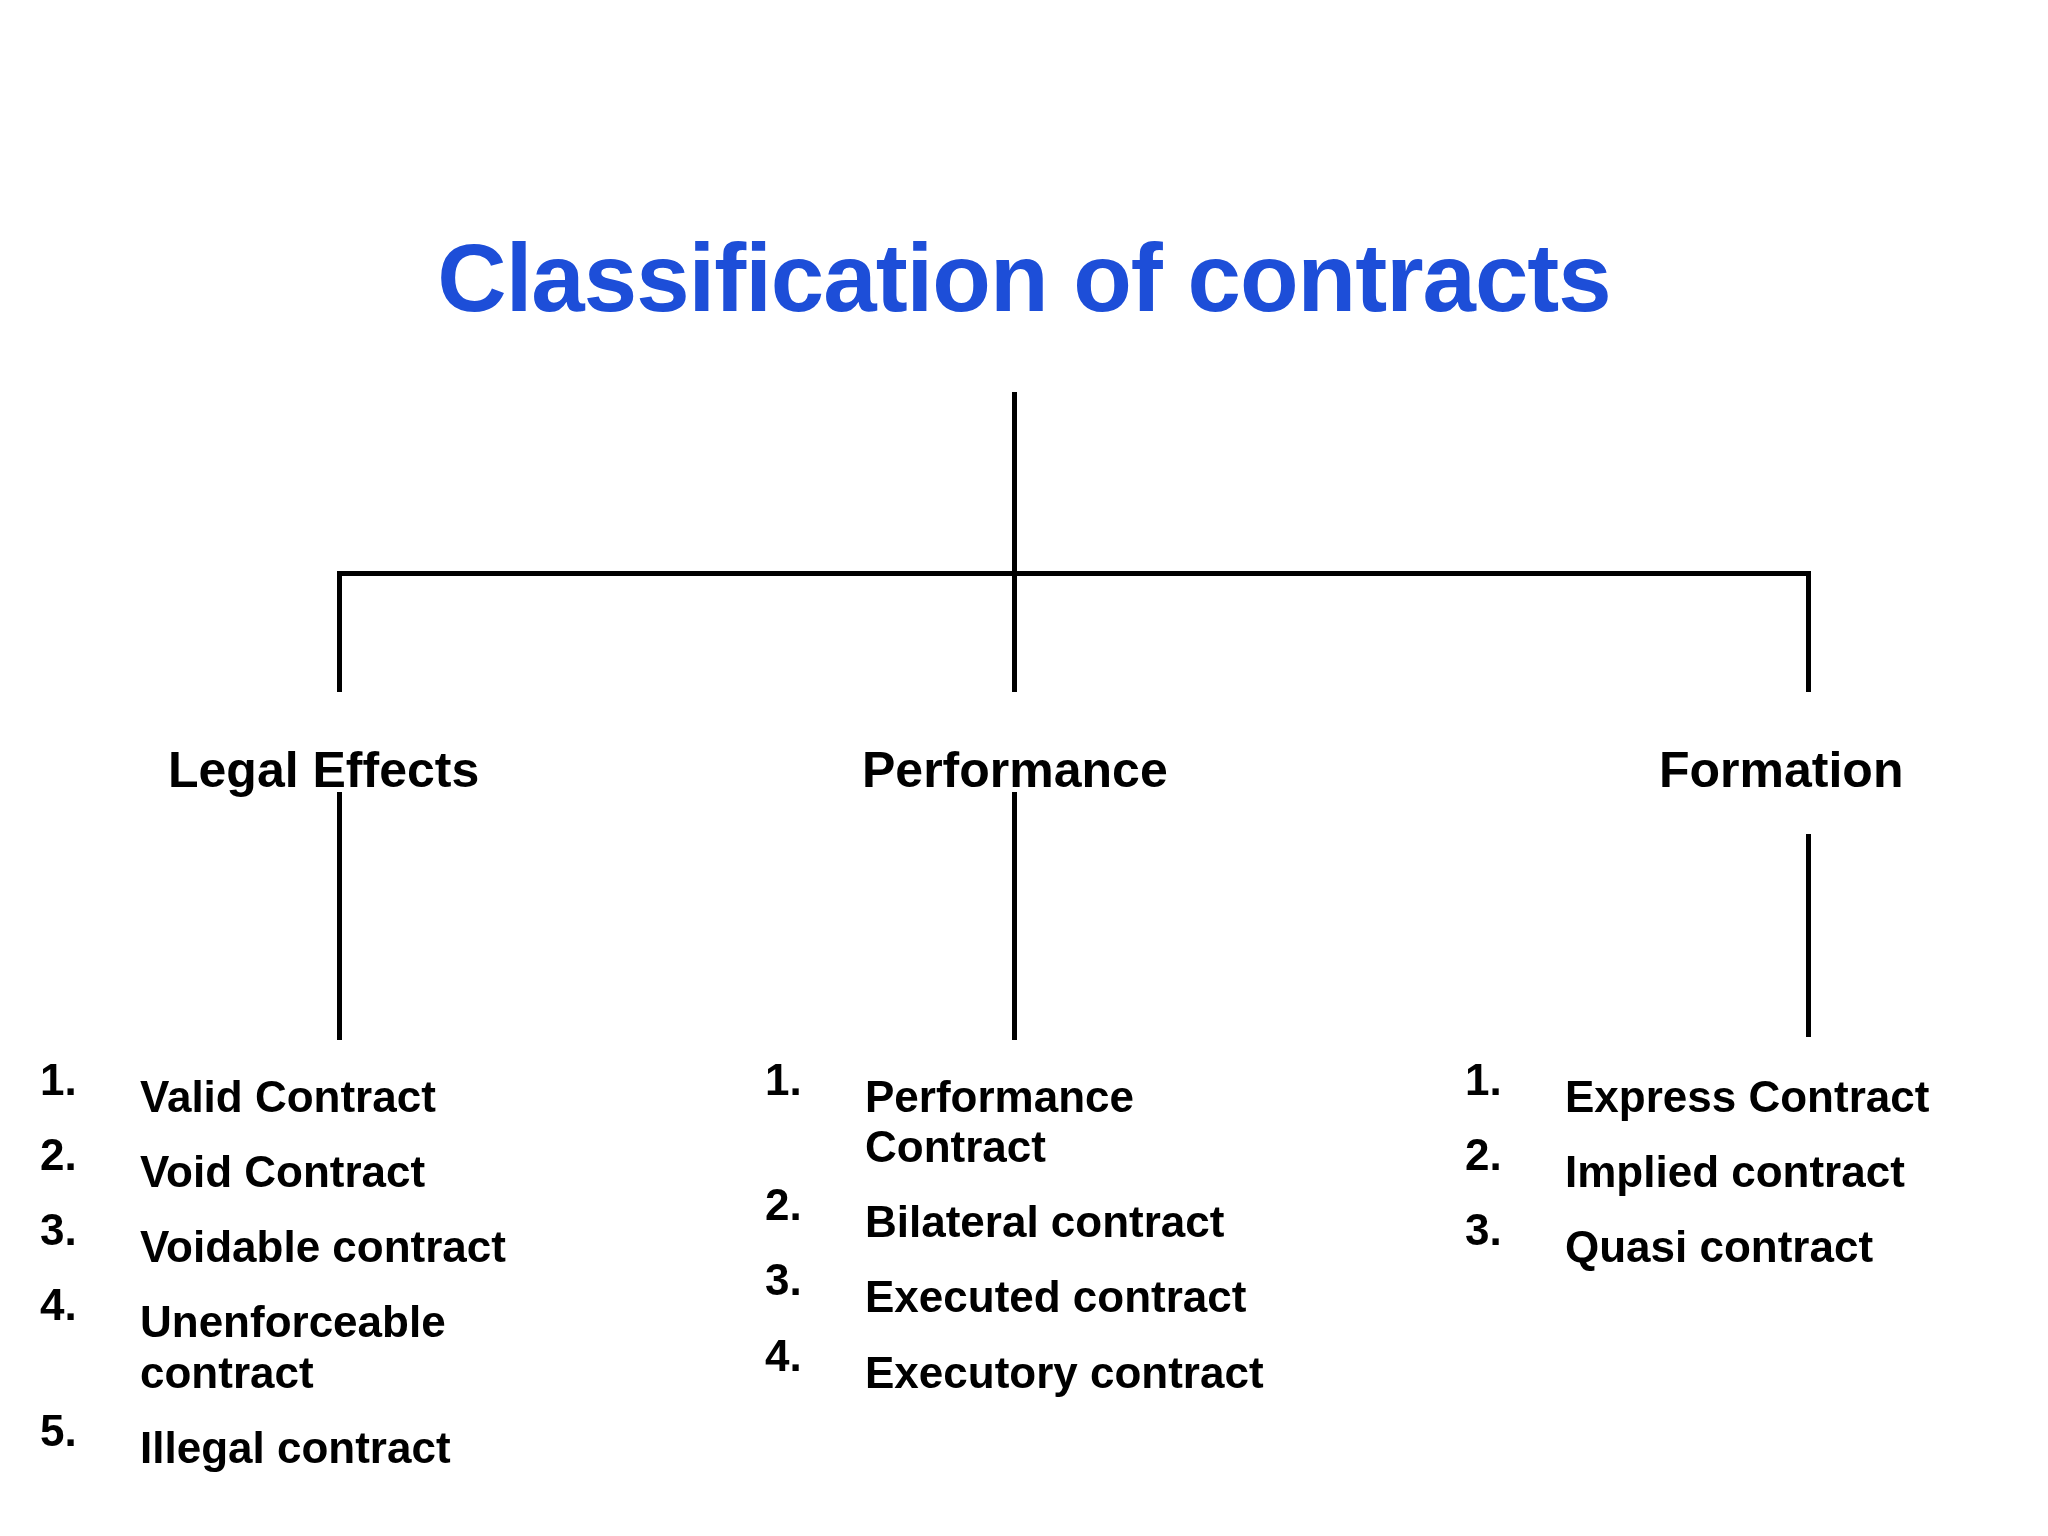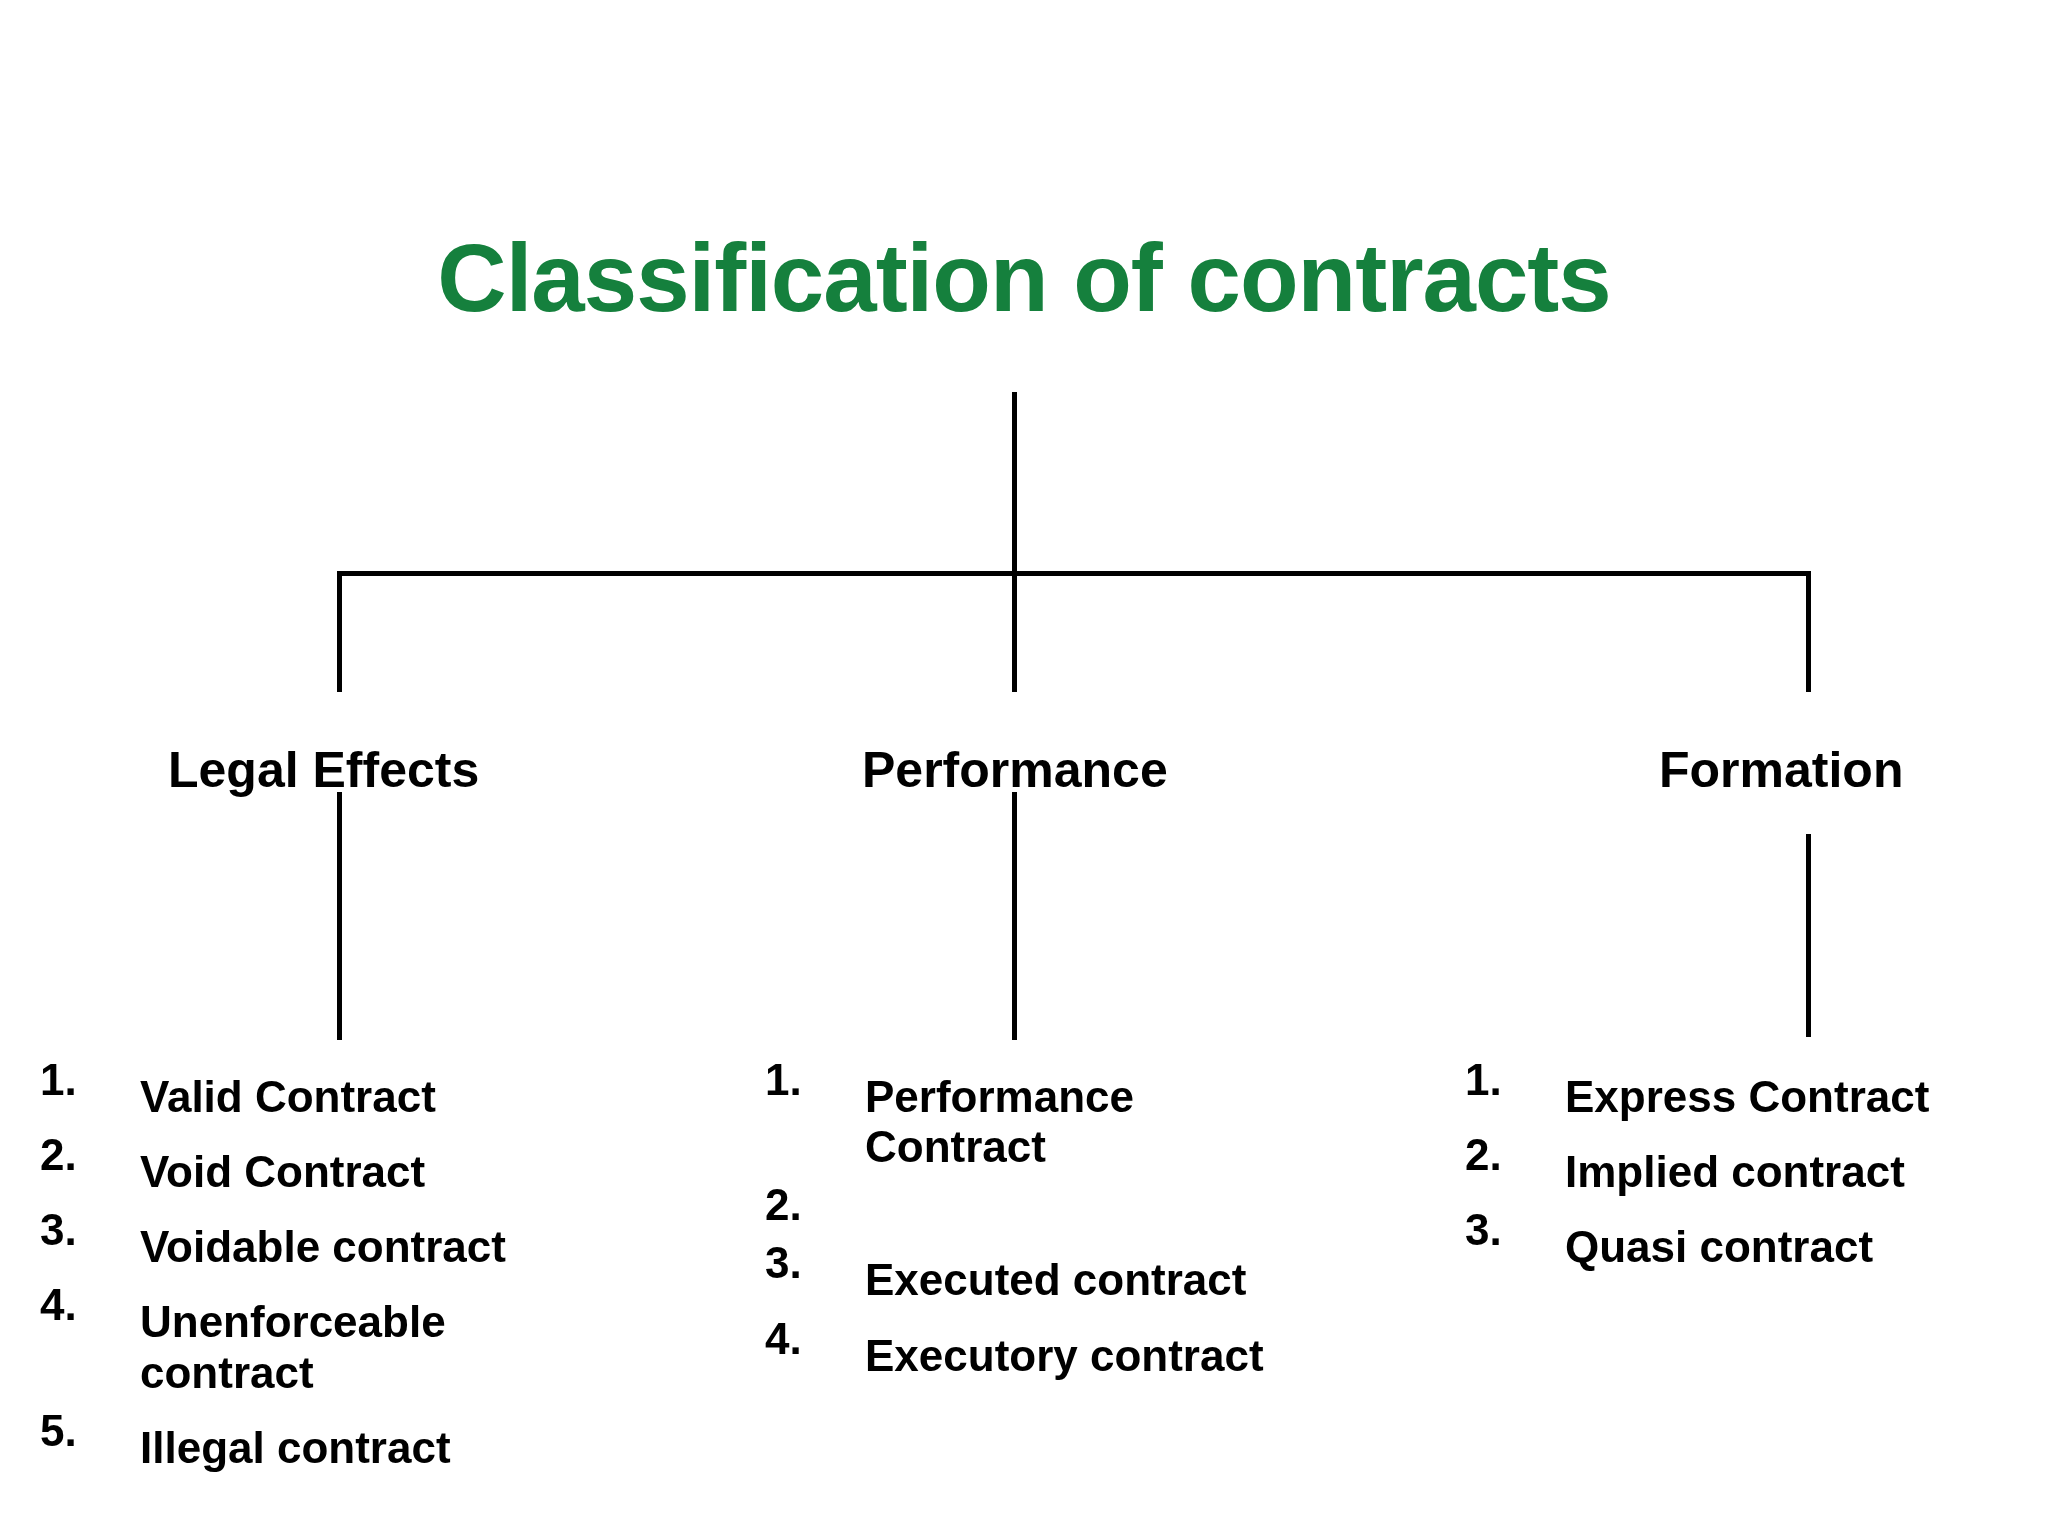--- a/index.html
+++ b/index.html
@@ -22,21 +22,21 @@
   
   .title {
     position: absolute;
     left: 0;
     top: 228px;
     width: 2048px;
     text-align: center;
     font-size: 96px;
     font-weight: bold;
     line-height: 1.05;
-    color: #15803d;
+    color: #1d4ed8;
     letter-spacing: -1px;
     white-space: nowrap;
   }
 
   
   .vline {
     position: absolute;
     background: #000000;
     width: 5px;
   }
@@ -133,20 +133,21 @@
     </div>
   </div>
 
   <div class="list-col col-2">
     <div class="list-row">
       <span class="list-num">1.</span>
       <span class="list-text">Performance Contract</span>
     </div>
     <div class="list-row">
       <span class="list-num">2.</span>
+      <span class="list-text">Bilateral contract</span>
     </div>
     <div class="list-row">
       <span class="list-num">3.</span>
       <span class="list-text">Executed contract</span>
     </div>
     <div class="list-row">
       <span class="list-num">4.</span>
       <span class="list-text">Executory contract</span>
     </div>
   </div>

